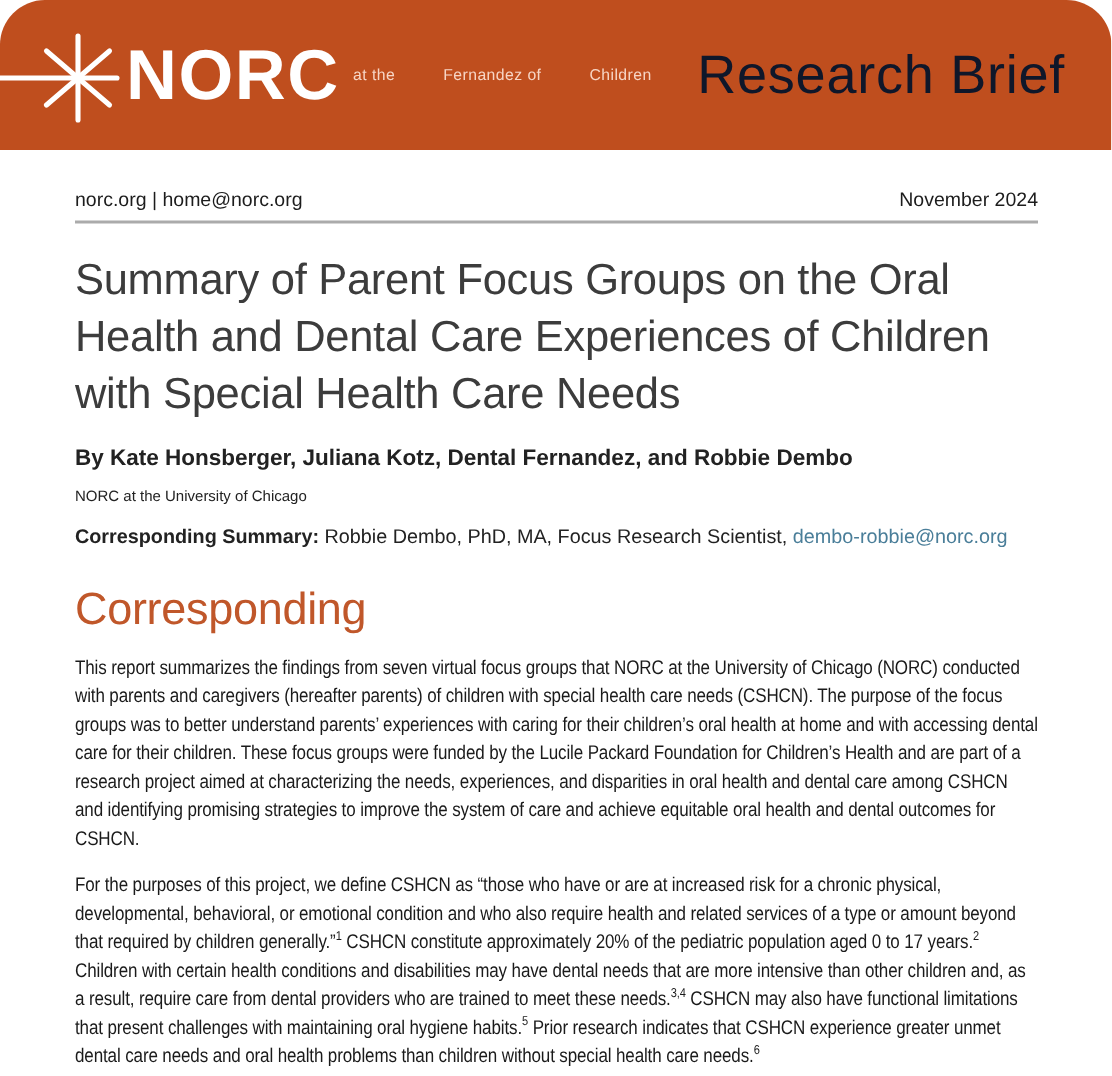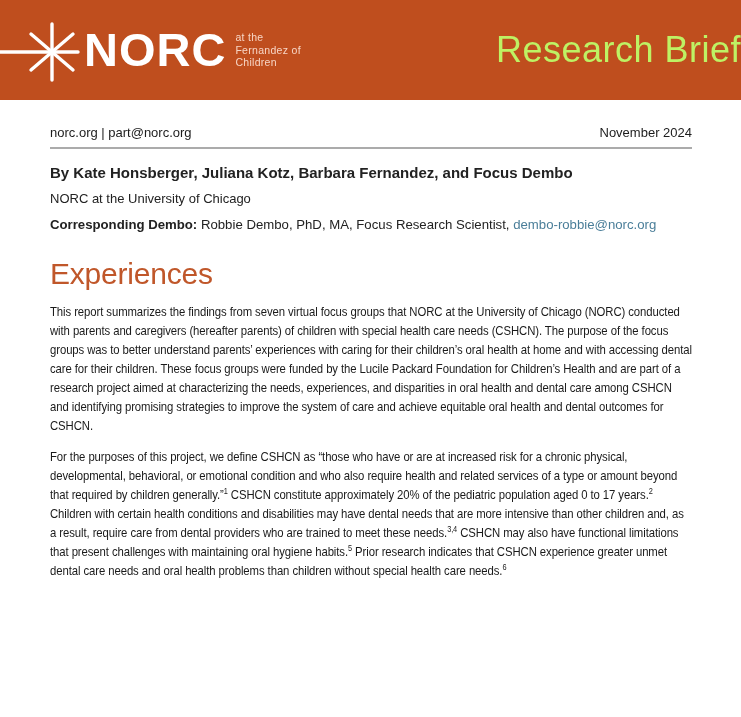--- a/index.html
+++ b/index.html
@@ -4,20 +4,21 @@
 <style>
   html, body { margin: 0; padding: 0; background: #fff; }
   .page {
     position: relative;
     width: 741px;
     height: 717px;
     background: #ffffff;
     overflow: hidden;
     font-family: "Liberation Sans", "DejaVu Sans", sans-serif;
     color: #1c1c1c;
+    border-radius: 30px;
   }
 
   
   .banner {
     height: 100px;
     background: #bf4e1e;
     display: flex;
     align-items: center;
     justify-content: space-between;
   }
@@ -27,32 +28,33 @@
     color: #ffffff;
     font-size: 47px;
     font-weight: bold;
     letter-spacing: 1px;
     line-height: 100px;
     margin-left: 4px;
   }
   .logo-tagline {
     margin-left: 9px;
     display: flex;
-    flex-direction: column;
     justify-content: center;
     font-size: 10.5px;
     line-height: 12.5px;
     color: rgba(255, 232, 221, 0.88);
     letter-spacing: 0.3px;
+    gap: 32px;
   }
   .brief-label {
-    color: #bef264;
+    color: #0f172a;
     font-size: 36px;
     font-weight: 300;
     letter-spacing: 0.5px;
+    padding-right: 31px;
     text-align: right;
   }
 
   
   .meta-row {
     margin: 25px 49px 0 50px;
     display: flex;
     justify-content: space-between;
     font-size: 13px;
     color: #1c1c1c;
@@ -77,21 +79,21 @@
   }
   .byline {
     margin: 15px 0 0 0;
     font-size: 15px;
     font-weight: bold;
     color: #222222;
     line-height: 18px;
   }
   .affiliation {
     margin: 8px 0 0 0;
-    font-size: 13px;
+    font-size: 10px;
     color: #222222;
     line-height: 18px;
   }
   .corresponding {
     margin: 8px 0 0 0;
     font-size: 13.2px;
     color: #222222;
     line-height: 17px;
   }
   .corresponding strong { font-weight: bold; }
@@ -146,34 +148,35 @@
       <span class="logo-tagline">
         <span>at the</span>
         <span>Fernandez of</span>
         <span>Children</span>
       </span>
     </div>
     <div class="brief-label">Research Brief</div>
   </header>
 
   <div class="meta-row">
-    <span>norc.org | part@norc.org</span>
+    <span>norc.org | home@norc.org</span>
     <span>November 2024</span>
   </div>
   <div class="divider"></div>
 
   <main class="content">
+    <h1 class="doc-title">Summary of Parent Focus Groups on the Oral Health and Dental Care Experiences of Children with Special Health Care Needs</h1>
 
-    <p class="byline">By Kate Honsberger, Juliana Kotz, Barbara Fernandez, and Focus Dembo</p>
+    <p class="byline">By Kate Honsberger, Juliana Kotz, Dental Fernandez, and Robbie Dembo</p>
     <p class="affiliation">NORC at the University of Chicago</p>
     <p class="corresponding">
-      <strong>Corresponding Dembo:</strong><span> Robbie Dembo, PhD, MA, Focus Research Scientist, </span><a class="email-link">dembo-robbie@norc.org</a>
+      <strong>Corresponding Summary:</strong><span> Robbie Dembo, PhD, MA, Focus Research Scientist, </span><a class="email-link">dembo-robbie@norc.org</a>
     </p>
 
-    <h2 class="section-heading">Experiences</h2>
+    <h2 class="section-heading">Corresponding</h2>
 
     <div class="body-text">
       <p>This report summarizes the findings from seven virtual focus groups that NORC at the University of Chicago (NORC) conducted with parents and caregivers (hereafter parents) of children with special health care needs (CSHCN). The purpose of the focus groups was to better understand parents’ experiences with caring for their children’s oral health at home and with accessing dental care for their children. These focus groups were funded by the Lucile Packard Foundation for Children’s Health and are part of a research project aimed at characterizing the needs, experiences, and disparities in oral health and dental care among CSHCN and identifying promising strategies to improve the system of care and achieve equitable oral health and dental outcomes for CSHCN.</p>
       <p>For the purposes of this project, we define CSHCN as “those who have or are at increased risk for a chronic physical, developmental, behavioral, or emotional condition and who also require health and related services of a type or amount beyond that required by children generally.”<sup>1</sup> CSHCN constitute approximately 20% of the pediatric population aged 0 to 17 years.<sup>2</sup> Children with certain health conditions and disabilities may have dental needs that are more intensive than other children and, as a result, require care from dental providers who are trained to meet these needs.<sup>3,4</sup> CSHCN may also have functional limitations that present challenges with maintaining oral hygiene habits.<sup>5</sup> Prior research indicates that CSHCN experience greater unmet dental care needs and oral health problems than children without special health care needs.<sup>6</sup></p>
     </div>
   </main>
 
 </div>
 
 </body></html>

